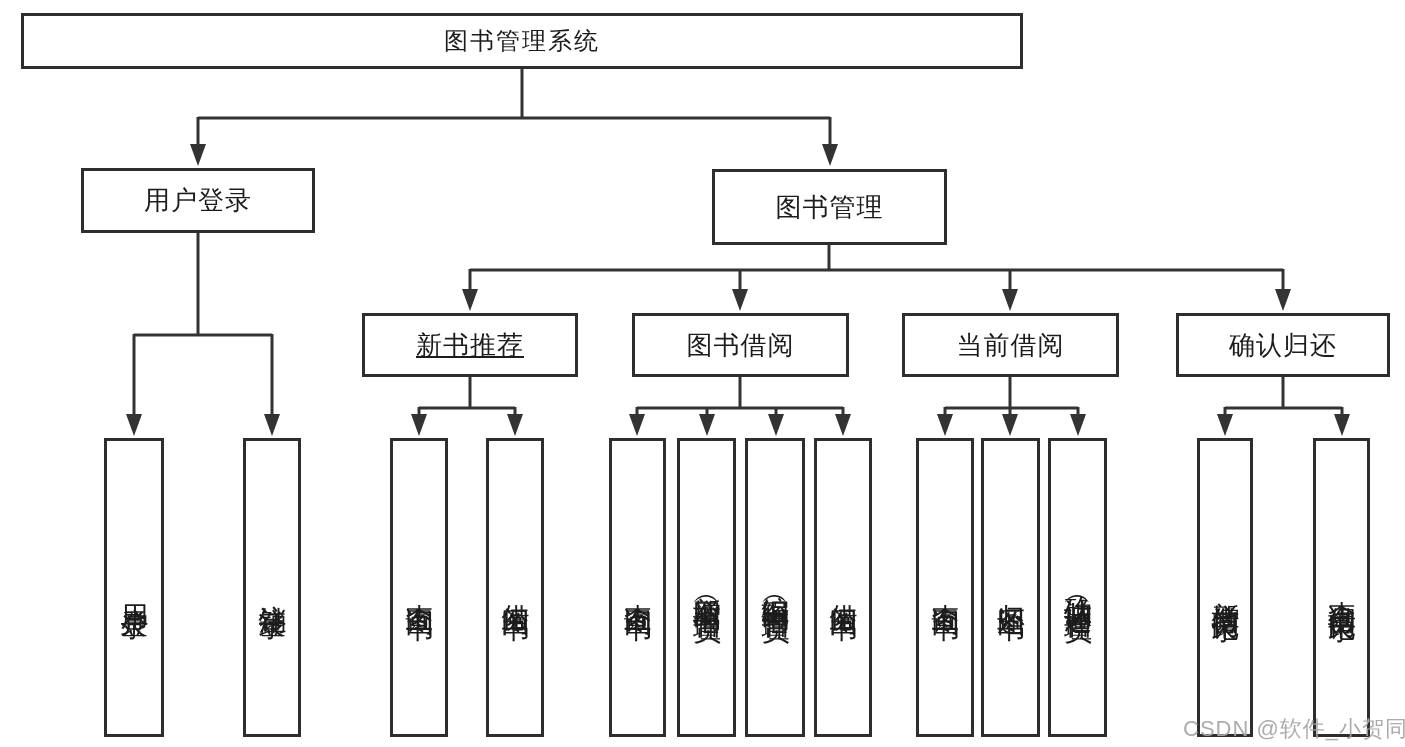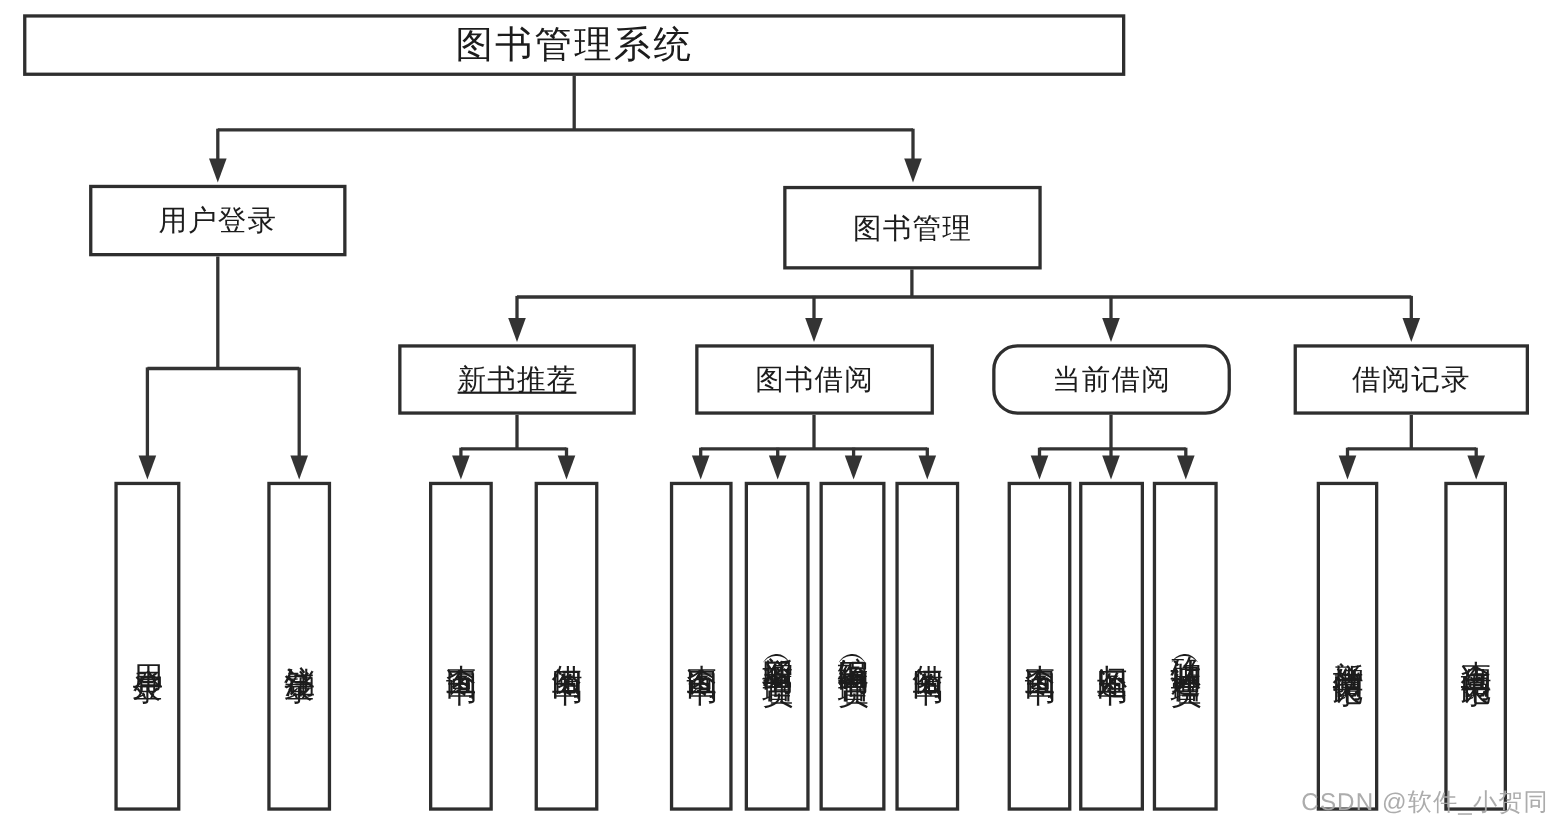--- a/index.html
+++ b/index.html
@@ -31,21 +31,21 @@
     display: flex;
     align-items: center;
     justify-content: center;
     text-align: center;
   }
   .node.h-label {
     font-size: 26px;
     letter-spacing: 1px;
   }
   .node.title-box {
-    font-size: 34px;
+    font-size: 24px;
     letter-spacing: 2px;
   }
   .leaf span {
     writing-mode: vertical-rl;
     text-orientation: mixed;
     font-size: 28px;
     letter-spacing: 3px;
     line-height: 1;
   }
   .watermark {
@@ -137,22 +137,22 @@
     </g>
   </svg>
 
   <div class="node title-box" style="left:21px; top:13px; width:1002px; height:56px;">图书管理系统</div>
 
   <div class="node h-label" style="left:81px; top:168px; width:234px; height:65px;">用户登录</div>
   <div class="node h-label" style="left:712px; top:169px; width:235px; height:76px;">图书管理</div>
 
   <div class="node h-label" style="left:362px; top:313px; width:216px; height:64px;text-decoration:underline;">新书推荐</div>
   <div class="node h-label" style="left:632px; top:313px; width:217px; height:64px;">图书借阅</div>
-  <div class="node h-label" style="left:902px; top:313px; width:217px; height:64px;border-radius:23px;">当前借阅</div>
-  <div class="node h-label" style="left:1176px; top:313px; width:214px; height:64px;">借阅记录</div>
+  <div class="node h-label" style="left:902px; top:313px; width:217px; height:64px;">当前借阅</div>
+  <div class="node h-label" style="left:1176px; top:313px; width:214px; height:64px;">确认归还</div>
 
   <div class="node leaf" style="left:104px; top:438px; width:60px; height:299px;">
     <span>用户登录</span>
   </div>
   <div class="node leaf" style="left:243px; top:438px; width:58px; height:299px;">
     <span>注销登录</span>
   </div>
 
   <div class="node leaf" style="left:390px; top:438px; width:58px; height:299px;">
     <span>查询图书</span>

